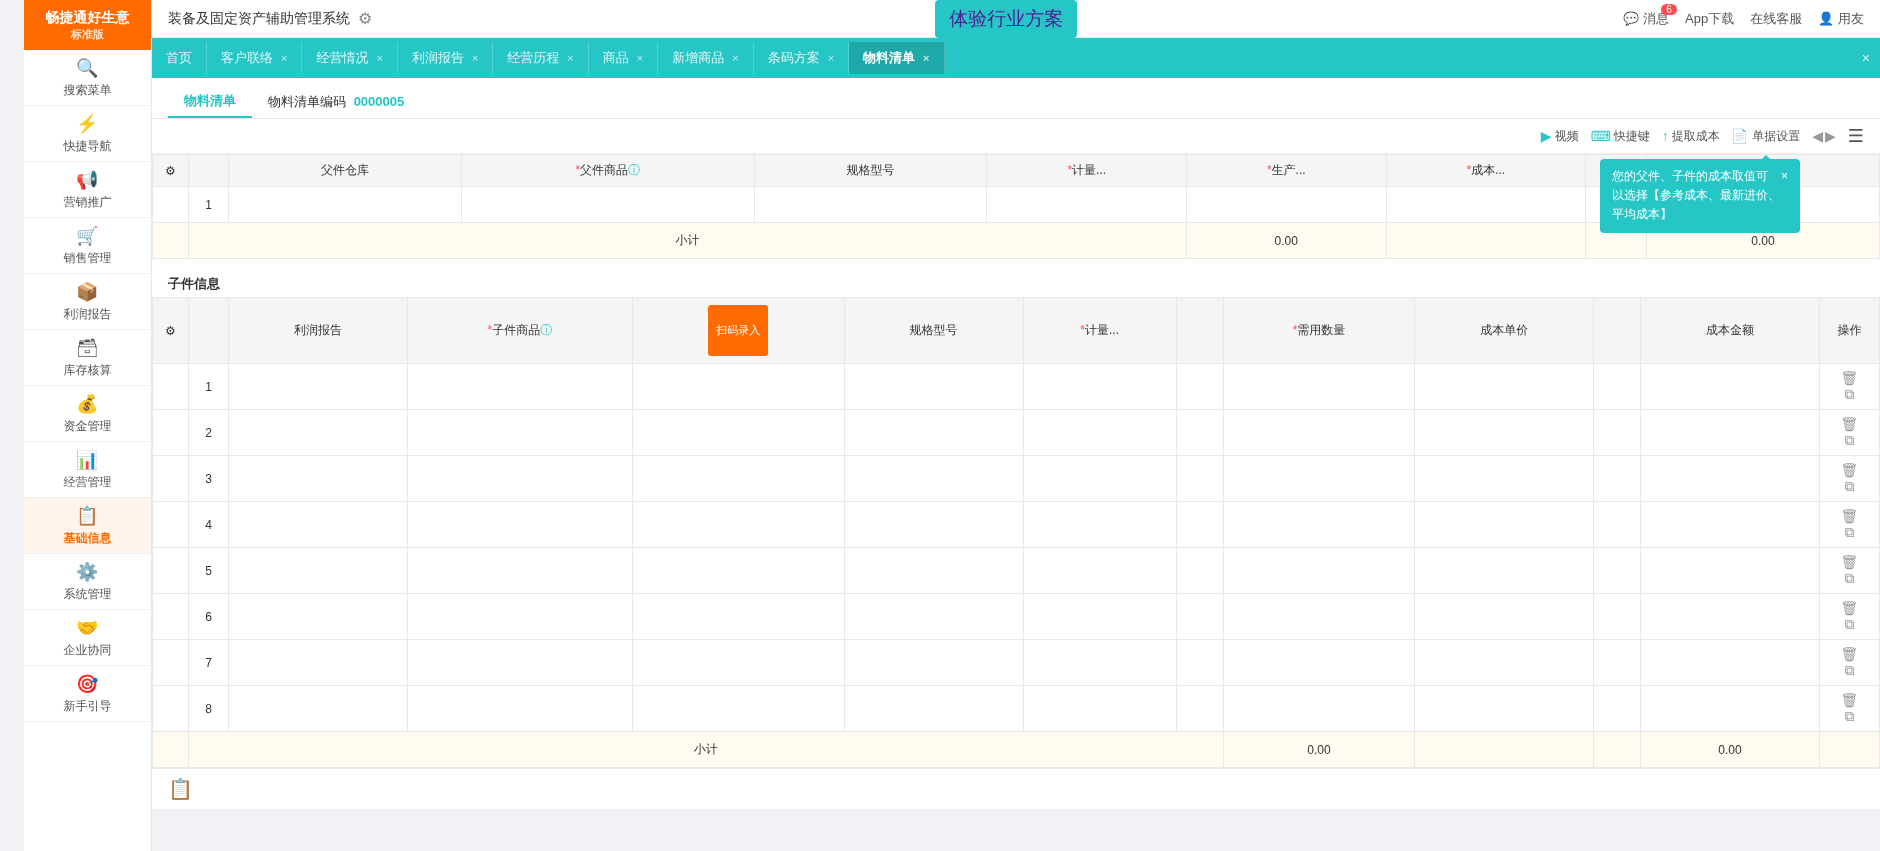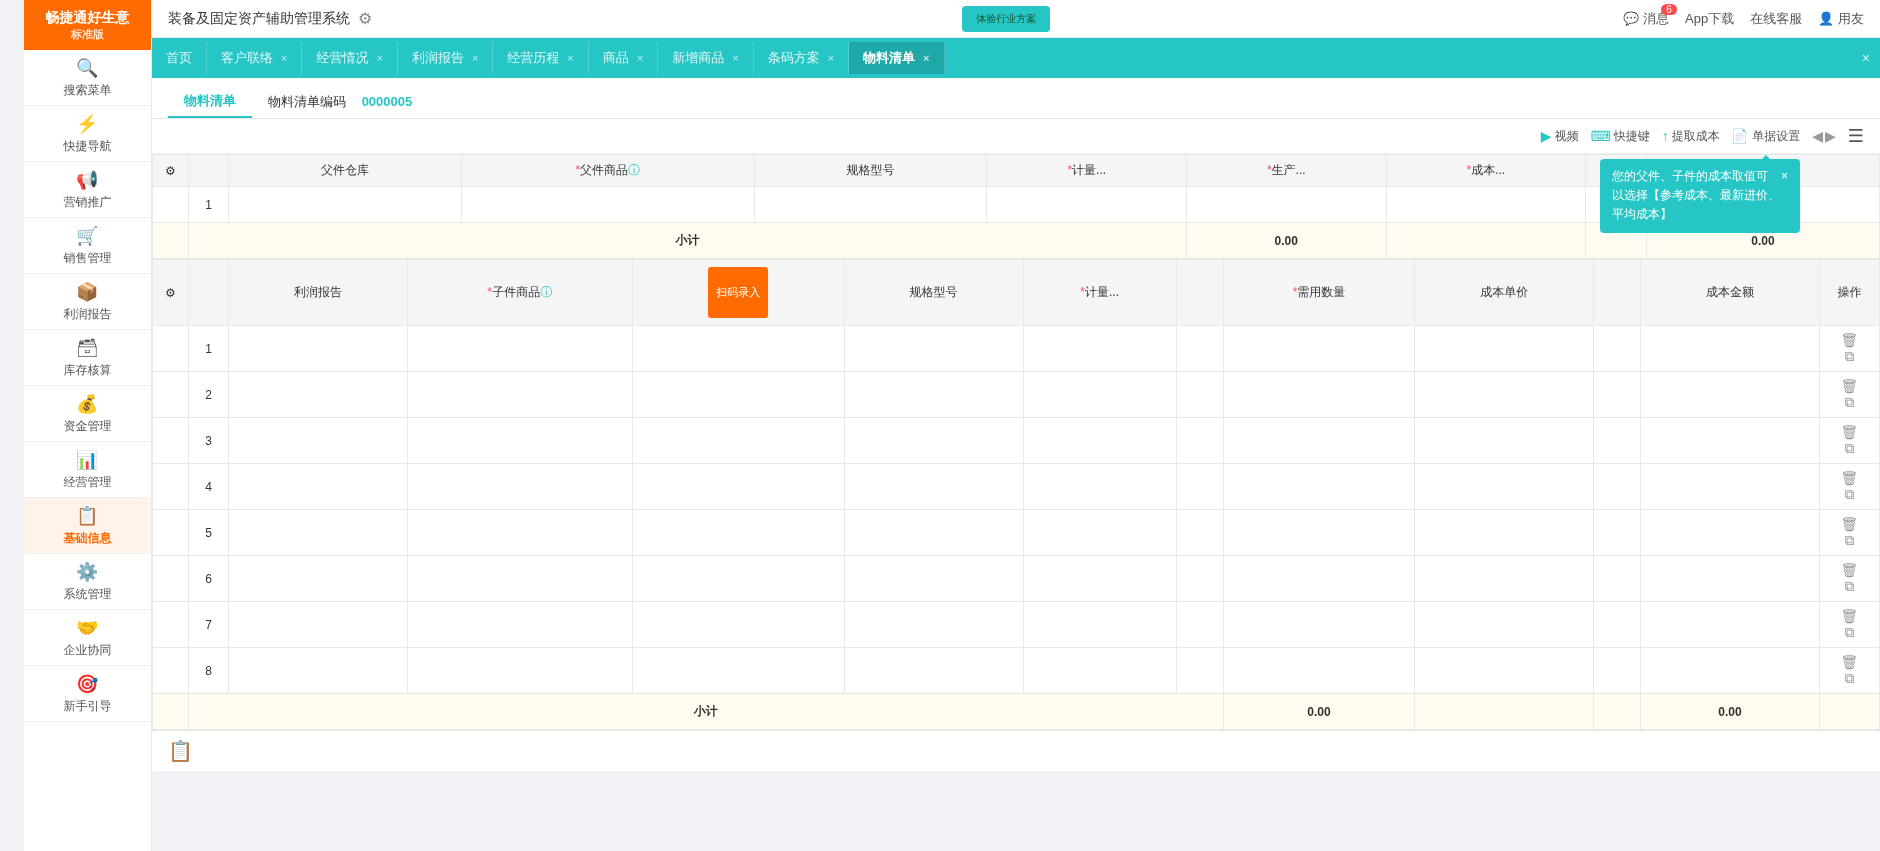--- a/index.html
+++ b/index.html
@@ -74,26 +74,26 @@
       display: flex;
       align-items: center;
       gap: 16px;
       color: #555;
       font-size: 13px;
     }
     .top-bar-right .badge-wrap { position: relative; }
     .badge { position: absolute; top: -6px; right: -8px; background: #ff4d4f; color: #fff; font-size: 10px; border-radius: 8px; padding: 0 4px; min-width: 16px; text-align: center; }
     .try-btn {
       background: #26c6c6;
-      color: #14532d;
+      color: #4c1d95;
       border: none;
       border-radius: 4px;
       padding: 6px 14px;
       cursor: pointer;
-      font-size: 10px;
+      font-size: 19px;
       margin-left: 17px;
     }
     .gear-icon { font-size: 16px; cursor: pointer; color: #888; }
 
     
     .tab-nav {
       background: #26c6c6;
       display: flex;
       align-items: center;
       height: 40px;
@@ -225,21 +225,21 @@
     }
     .data-table td {
       border: 1px solid #e8e8e8;
       padding: 6px 8px;
       text-align: center;
       color: #333;
       height: 36px;
     }
     .data-table .subtotal-row {
       background: #fef9c3;
-      font-weight: bold;
+      font-weight: normal;
       padding-left: 16px;
     }
     .data-table .subtotal-row td {
       background: #fffbf0;
     }
     .required-star { color: #ff4d4f; }
     .col-index { width: 40px; color: #999; }
     .col-actions { width: 60px; }
     .th-gear { width: 36px; }
 
@@ -400,21 +400,21 @@
       <span class="tab-close-all">×</span>
     </div>
 
   <div class="page-content">
     <div class="content-card">
 
       <div class="sub-tab-bar">
         <div class="sub-tab active">物料清单</div>
         <div class="sub-tab-code">
           <span>物料清单编码</span>
-          <span style="margin-left:12px;color:#26c6c6;font-weight:bold;">0000005</span>
+          <span style="margin-left:4px;color:#26c6c6;font-weight:bold;">0000005</span>
         </div>
       </div>
 
       <div class="toolbar-row">
         <div class="toolbar-btn">
           <span class="toolbar-icon">▶</span>
           <span>视频</span>
         </div>
         <div class="toolbar-btn">
           <span class="toolbar-icon">⌨</span>
@@ -472,20 +472,21 @@
             <td></td>
             <td colspan="5">小计</td>
             <td>0.00</td>
             <td></td>
             <td></td>
             <td>0.00</td>
           </tr>
         </tbody>
       </table>
 
+      <div class="section-title" style="margin-top:8px;">子件信息</div>
       <table class="data-table">
         <thead>
           <tr>
             <th class="th-gear">⚙</th>
             <th></th>
             <th>利润报告</th>
             <th><span class="required-star">*</span>子件商品<span style="color:#26c6c6">ⓘ</span></th>
             <th><button class="scan-btn">扫码录入</button></th>
             <th>规格型号</th>
             <th><span class="required-star">*</span>计量...</th>

